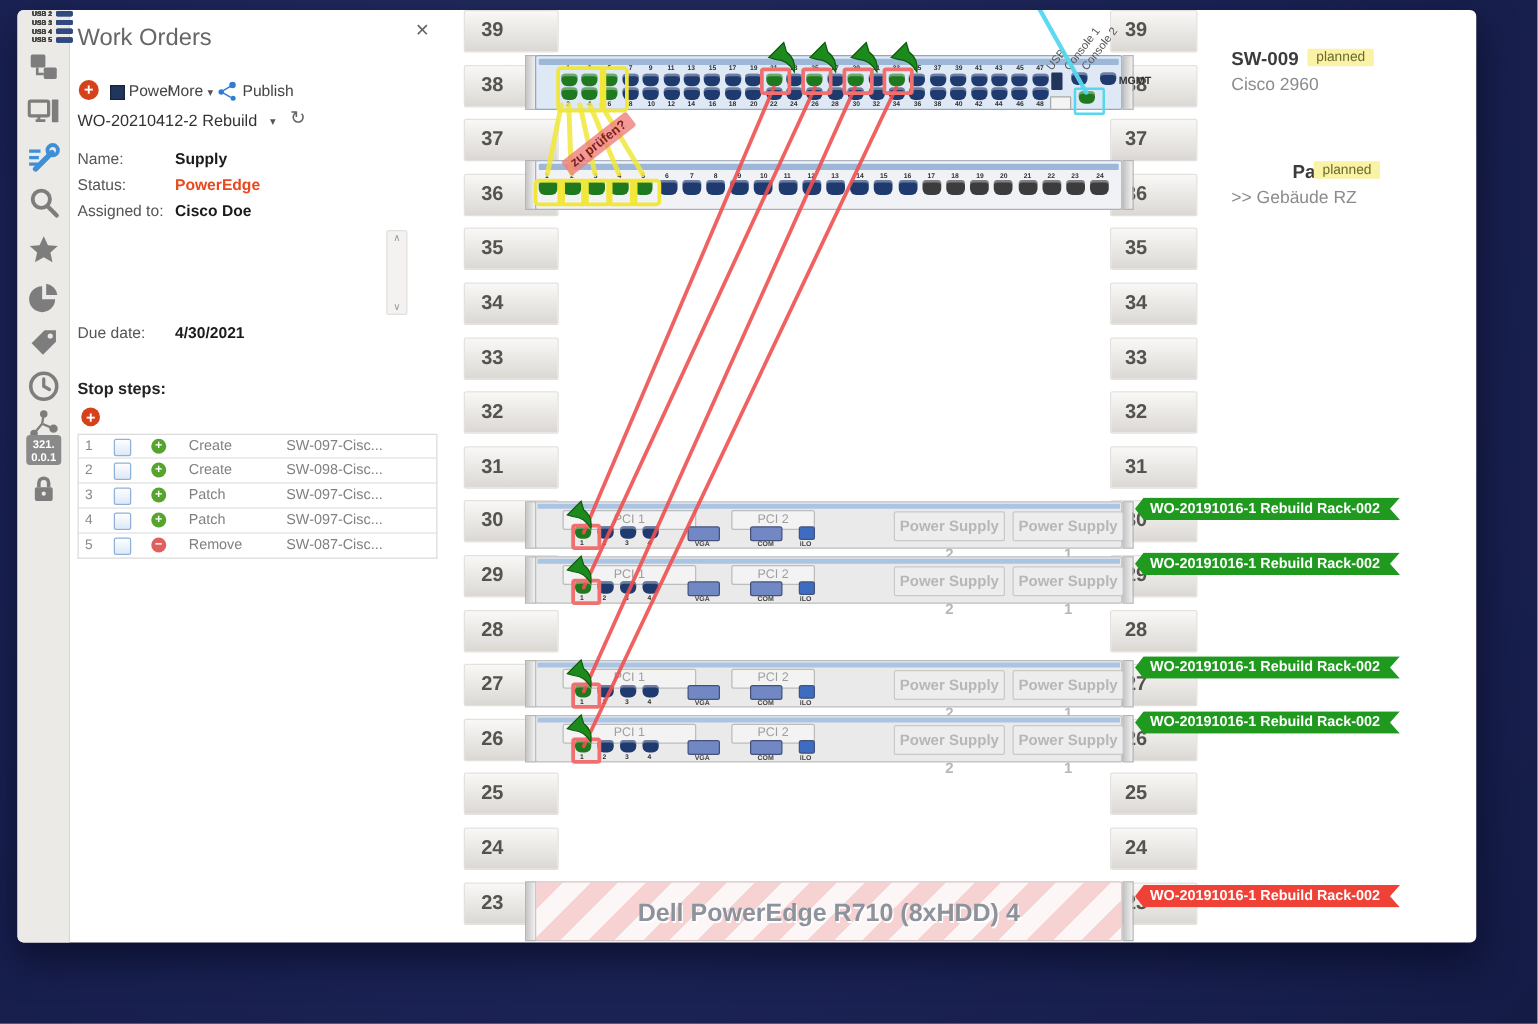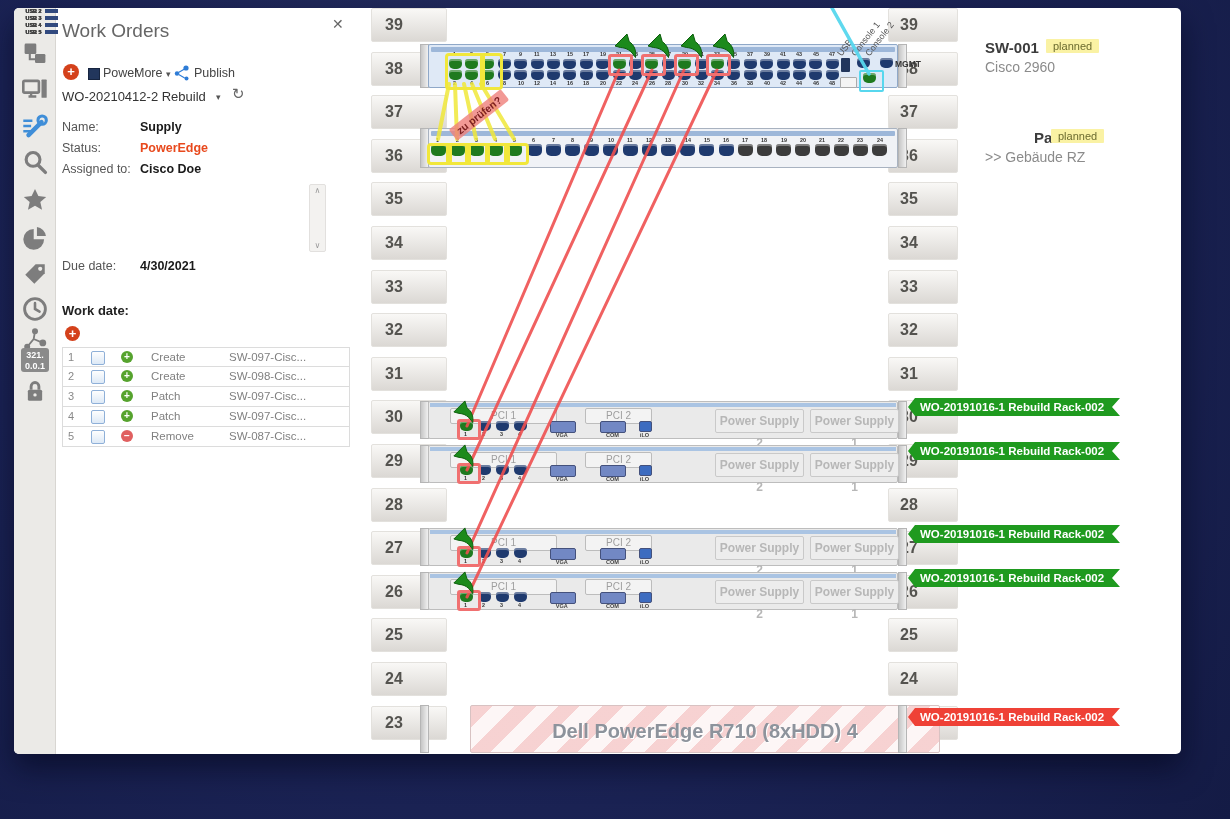--- a/index.html
+++ b/index.html
@@ -202,21 +202,21 @@
   <div class="fld-value" style="top:154px">Cisco Doe</div>
 
   <div class="mini-scroll">
       <div class="up">∧</div>
       <div class="dn">∨</div>
     </div>
 
   <div class="fld-label" style="top:251px">Due date:</div>
   <div class="fld-value" style="top:251px">4/30/2021</div>
 
-  <div class="steps-head">Work date:</div>
+  <div class="steps-head">Stop steps:</div>
   <div class="red-plus" style="left:51px;top:318px;width:15px;height:15px;line-height:15px">+</div>
   <div id="steps-host">
       <div class="step-row first" style="top: 339px;">
         <span class="step-num">1</span>
         <span class="step-check"></span>
         <span class="step-ico add">+</span>
         <span class="step-act">Create</span>
         <span class="step-item">SW-097-Cisc...</span>
       </div>
       <div class="step-row" style="top: 359px;">
@@ -800,21 +800,21 @@
     <div class="psu" style="left: 701px; width: 87px; top: 572px; height: 22px; line-height: 22px;"><span>Power Supply 2</span></div>
     <div class="psu" style="left: 796px; width: 87px; top: 572px; height: 22px; line-height: 22px;"><span>Power Supply 1</span></div>
     <div class="rbox" style="left: 443px; width: 18px; height: 15px; top: 582px;"></div>
     <div class="garrow" style="width: 24px; height: 24px; top: 563px; left: 438px;">
       <svg viewBox="0 0 26 26">
             <path d="M2 13 14 1l2.2 7.5C21 12 23.5 17 22.5 24.5 18 17.5 14 15 7.5 14.5Z" fill="#1c8a1c" stroke="#0b5c0b" stroke-width="1"></path>
           </svg>
     </div>
   </div>
 <div class="ear" style="left: 406px; top: 697px; height: 48px; position: absolute;"></div>
-      <div class="chassis dell" style="left: 414px; top: 697px; width: 470px; height: 48px; position: absolute; margin-left: 42px;">
+      <div class="chassis dell" style="left: 414px; top: 697px; width: 470px; height: 48px; position: absolute;">
         <div class="dell-text">Dell PowerEdge R710 (8xHDD) 4</div>
       </div>
       <div class="ear" style="left: 884px; top: 697px; height: 48px; position: absolute;"></div>
       <div class="ribbon green" style="top: 390px; position: absolute;">WO-20191016-1 Rebuild Rack-002</div>
       <div class="ribbon green" style="top: 434px; position: absolute;">WO-20191016-1 Rebuild Rack-002</div>
       <div class="ribbon green" style="top: 517px; position: absolute;">WO-20191016-1 Rebuild Rack-002</div>
       <div class="ribbon green" style="top: 561px; position: absolute;">WO-20191016-1 Rebuild Rack-002</div>
       <div class="ribbon red" style="top: 700px; position: absolute;">WO-20191016-1 Rebuild Rack-002</div>
     </div>
 
@@ -832,19 +832,19 @@
         <line x1="670" y1="62" x2="453" y2="545"></line>
         <line x1="703" y1="62" x2="453" y2="589"></line>
       </g>
     <g id="wire-cyan" stroke="#57d7ee" stroke-width="3.5" opacity="0.95" stroke-linecap="round">
         <line x1="855" y1="66" x2="818" y2="0"></line>
       </g>
   </svg>
 
   <div class="note" style="left:432px;top:100px">zu prüfen?</div>
 
-  <div class="rlbl-name" style="left:971px;top:31px">SW-001</div>
+  <div class="rlbl-name" style="left:971px;top:31px">SW-009</div>
   <div class="rlbl-badge" style="left:1032px;top:31px">planned</div>
   <div class="rlbl-sub" style="left:971px;top:51px">Cisco 2960</div>
   <div class="rlbl-name" style="left:1020px;top:121px">Panel-A</div>
   <div class="rlbl-badge" style="left:1037px;top:121px">planned</div>
   <div class="rlbl-sub" style="left:971px;top:141px">&gt;&gt; Gebäude RZ</div>
 </div>
 
 </body></html>

